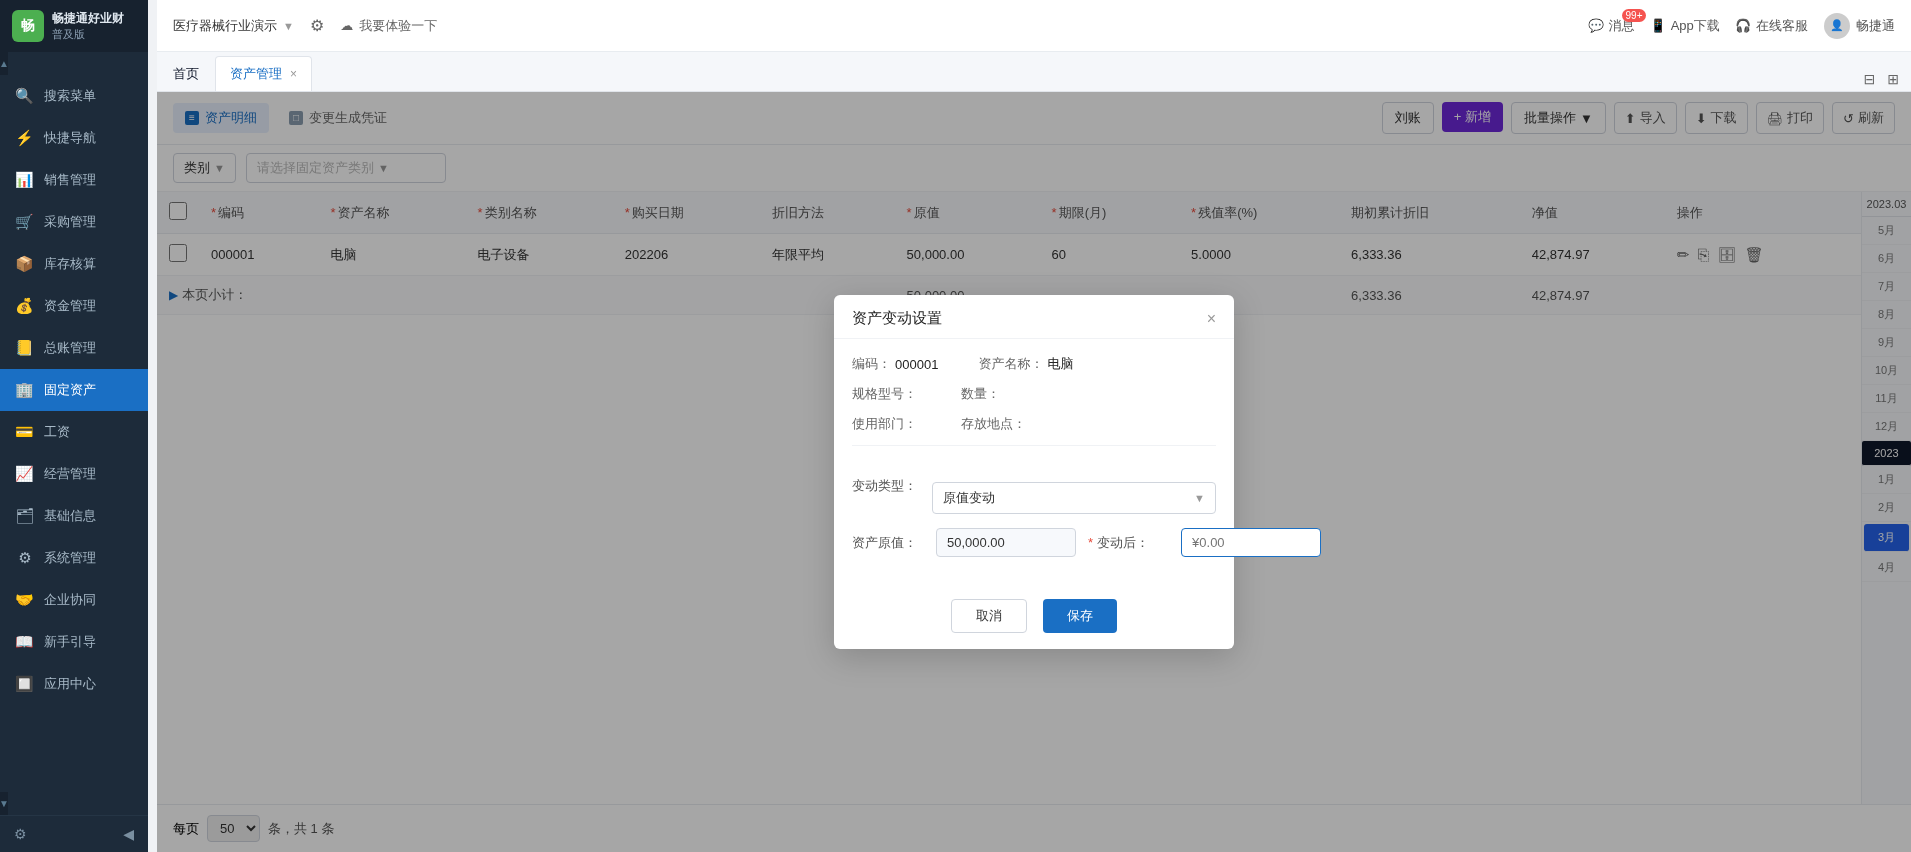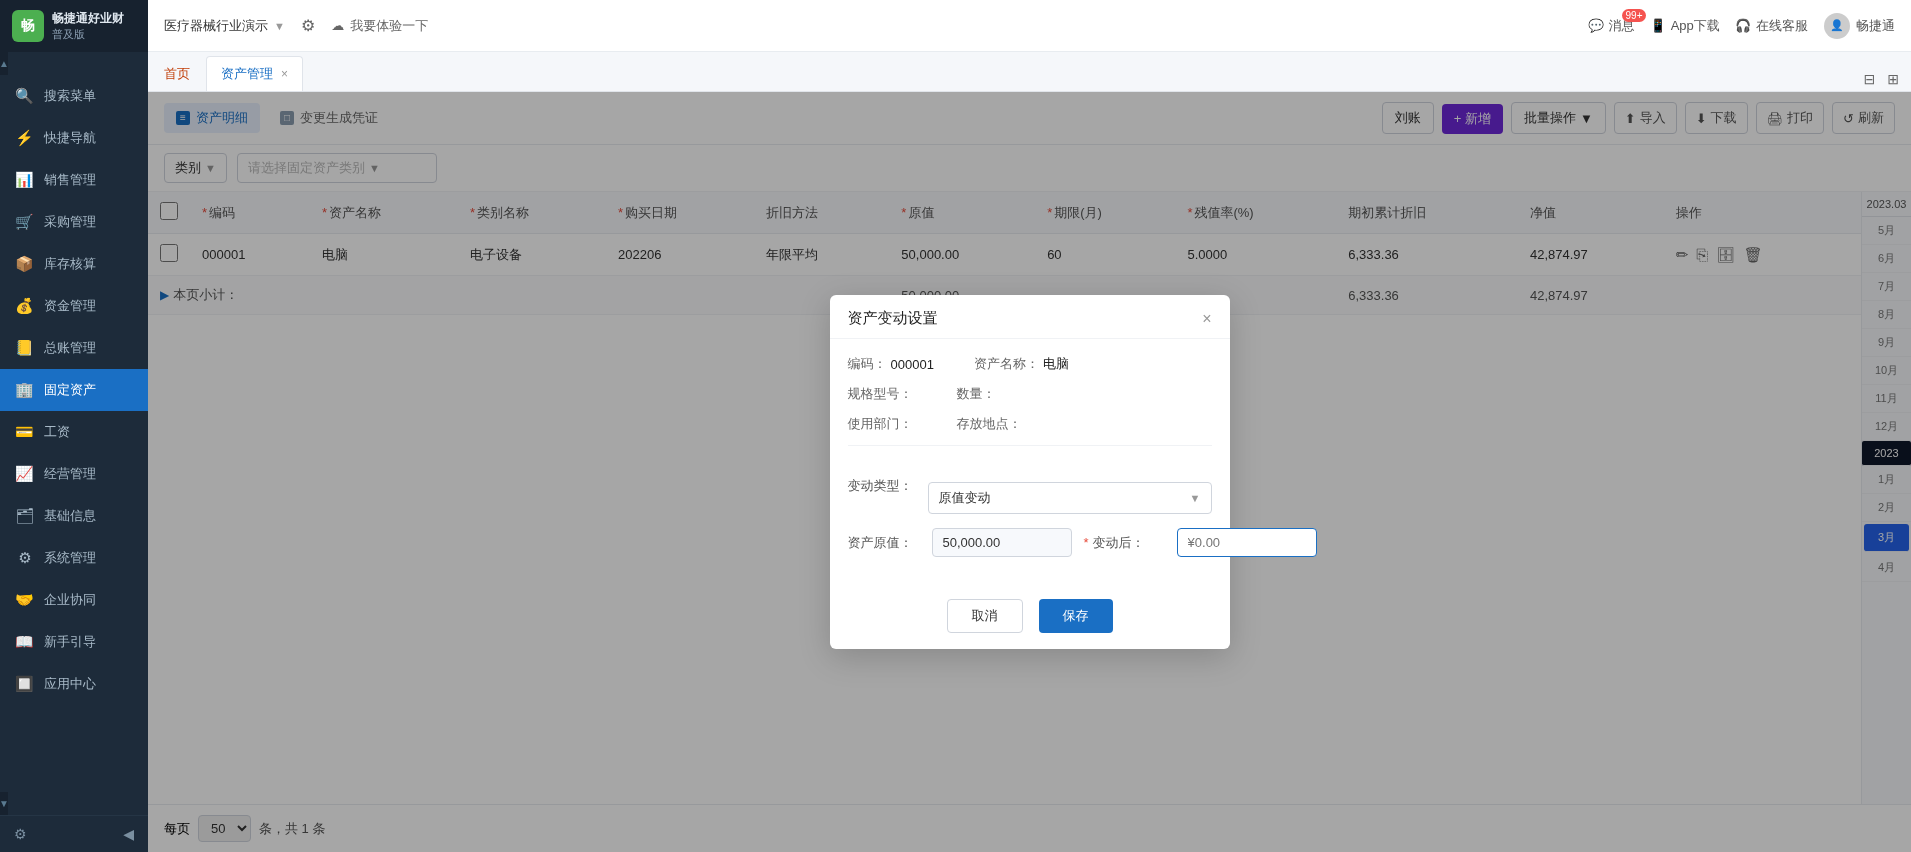--- a/index.html
+++ b/index.html
@@ -14,53 +14,53 @@
     .sidebar-scroll::-webkit-scrollbar-thumb { background: #344a5e; }
     .sidebar-item { display: flex; align-items: center; gap: 10px; padding: 12px 16px; cursor: pointer; color: #a8bac8; font-size: 13px; transition: background 0.2s; }
     .sidebar-item.active { background: #1a6fc4; color: white; }
     .sidebar-item-icon { width: 18px; height: 18px; display: flex; align-items: center; justify-content: center; font-size: 15px; flex-shrink: 0; }
     .sidebar-bottom { border-top: 1px solid #253545; display: flex; align-items: center; justify-content: space-between; padding: 10px 14px; }
     .sidebar-bottom-icon { color: #7a8fa0; cursor: pointer; font-size: 14px; }
     .scrollbar-indicator { width: 8px; background: #17222f; display: flex; flex-direction: column; align-items: center; padding: 4px 0; }
     .scroll-arrow { color: #5a7a90; font-size: 10px; cursor: pointer; padding: 2px; }
 
     
-    .main { flex: 1; display: flex; flex-direction: column; height: 852px; overflow: hidden; }
+    .main { flex: 1; display: flex; flex-direction: column; height: 852px; overflow: hidden; padding-left: 9px; }
 
     
     .header { height: 52px; background: white; display: flex; align-items: center; padding: 0 16px; gap: 16px; border-bottom: 1px solid #e8ecf0; }
     .header-company { display: flex; align-items: center; gap: 6px; font-size: 13px; color: #333; cursor: pointer; }
     .header-company-arrow { color: #999; font-size: 11px; }
     .header-settings { color: #666; cursor: pointer; font-size: 16px; }
     .header-experience { display: flex; align-items: center; gap: 6px; color: #666; font-size: 13px; cursor: pointer; }
     .header-right { margin-left: auto; display: flex; align-items: center; gap: 16px; }
     .header-msg { display: flex; align-items: center; gap: 4px; color: #555; font-size: 13px; cursor: pointer; position: relative; }
     .header-badge { background: #f5534f; color: white; font-size: 10px; padding: 1px 4px; border-radius: 8px; position: absolute; top: -8px; right: -12px; }
     .header-app { display: flex; align-items: center; gap: 4px; color: #555; font-size: 13px; cursor: pointer; }
     .header-service { display: flex; align-items: center; gap: 4px; color: #555; font-size: 13px; cursor: pointer; }
     .header-user { display: flex; align-items: center; gap: 6px; color: #555; font-size: 13px; cursor: pointer; }
     .header-avatar { width: 26px; height: 26px; background: #ccc; border-radius: 50%; display: flex; align-items: center; justify-content: center; font-size: 11px; color: #666; }
 
     
     .tabbar { height: 40px; background: #f5f7fa; border-bottom: 1px solid #e0e4ea; display: flex; align-items: flex-end; padding: 0 0 0 0; }
-    .tab-home { padding: 8px 16px; font-size: 13px; color: #c2410c; cursor: pointer; background: #f5f7fa; font-family: Liberation Serif, serif; }
+    .tab-home { padding: 8px 16px; font-size: 13px; color: #0f172a; cursor: pointer; background: #f5f7fa; font-family: Liberation Serif, serif; }
     .tab-active { background: white; border: 1px solid #e0e4ea; border-bottom: none; border-radius: 4px 4px 0 0; padding: 8px 14px; font-size: 13px; color: #1a6fc4; display: flex; align-items: center; gap: 8px; cursor: pointer; }
     .tab-close { color: #999; font-size: 12px; cursor: pointer; }
     .tab-right { margin-left: auto; display: flex; align-items: center; gap: 4px; padding-right: 8px; }
     .tab-right-btn { color: #666; cursor: pointer; font-size: 14px; padding: 4px; }
 
     
     .page-content { flex: 1; background: white; display: flex; flex-direction: column; overflow: hidden; position: relative; }
 
     
     .toolbar { padding: 10px 16px; display: flex; align-items: center; gap: 8px; border-bottom: 1px solid #e8ecf0; }
     .toolbar-tab { display: flex; align-items: center; gap: 6px; padding: 6px 12px; border-radius: 4px; cursor: pointer; font-size: 13px; }
     .toolbar-tab.active { background: #e8f0fe; color: #1a6fc4; }
     .toolbar-tab:not(.active) { color: #666; }
-    .toolbar-right { margin-left: auto; display: flex; align-items: flex-end; gap: 8px; }
+    .toolbar-right { margin-left: auto; display: flex; align-items: flex-start; gap: 8px; }
     .btn-reconcile { background: white; border: 1px solid #d0d5dd; color: #333; padding: 6px 12px; border-radius: 4px; cursor: pointer; font-size: 13px; }
     .btn-new { background: #6d28d9; color: white; border: none; padding: 6px 12px; border-radius: 4px; cursor: pointer; font-size: 13px; display: flex; align-items: center; gap: 4px; }
     .btn-batch { background: white; border: 1px solid #d0d5dd; color: #333; padding: 6px 12px; border-radius: 4px; cursor: pointer; font-size: 13px; display: flex; align-items: center; gap: 4px; }
     .btn-icon { background: white; border: 1px solid #d0d5dd; color: #555; padding: 6px 10px; border-radius: 4px; cursor: pointer; font-size: 13px; display: flex; align-items: center; gap: 4px; }
 
     
     .filter-row { padding: 8px 16px; display: flex; align-items: center; gap: 10px; border-bottom: 1px solid #f0f2f5; }
     .filter-select { display: flex; align-items: center; gap: 4px; border: 1px solid #d0d5dd; border-radius: 4px; padding: 5px 10px; cursor: pointer; font-size: 13px; color: #333; background: white; }
     .filter-select-dropdown { color: #999; font-size: 11px; }
 

